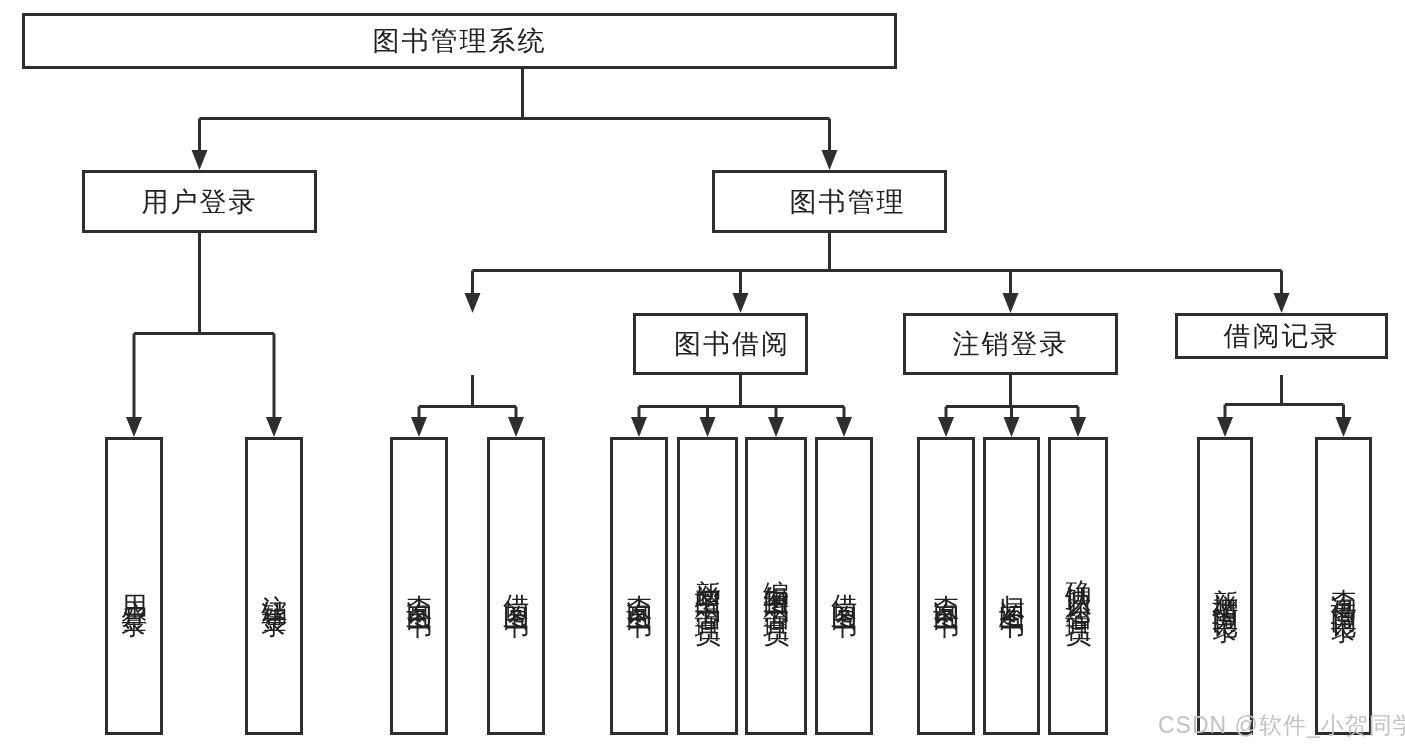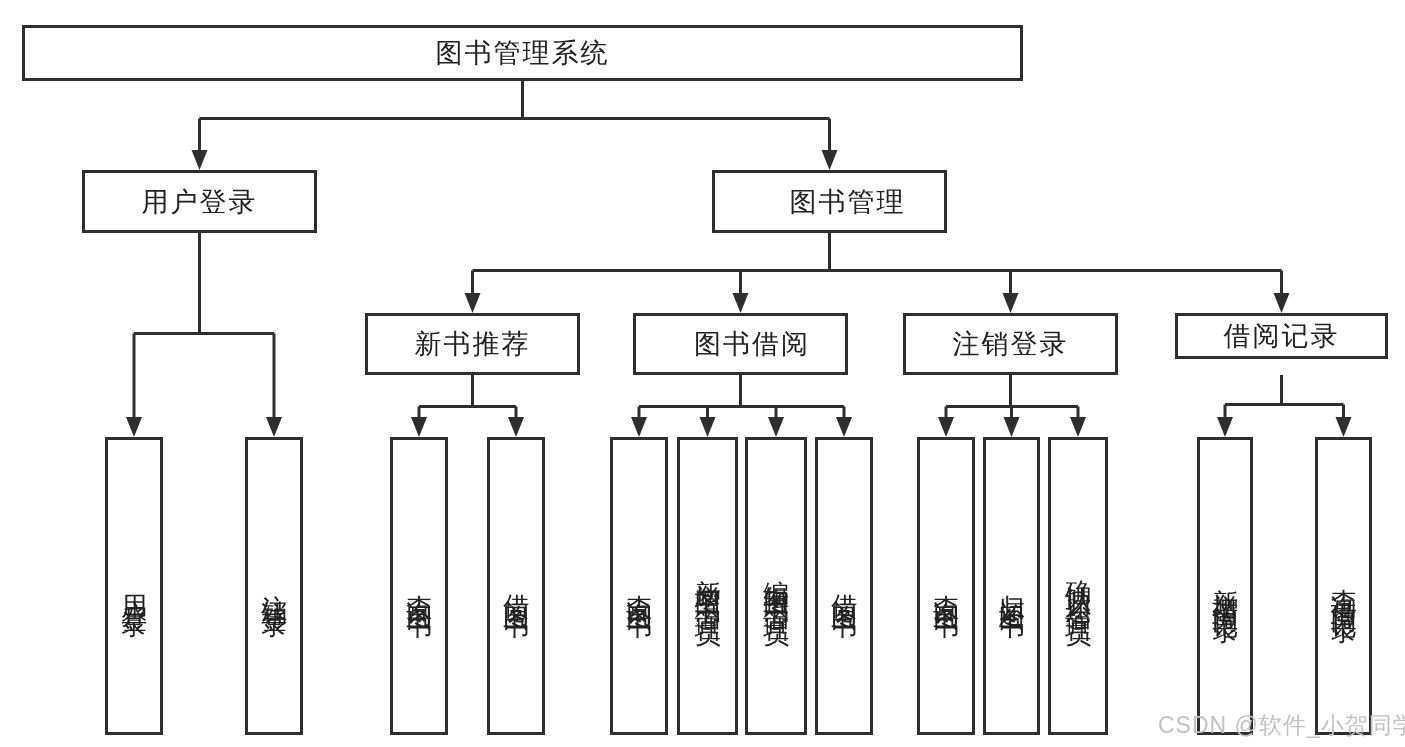--- a/index.html
+++ b/index.html
@@ -115,27 +115,26 @@
     <g>
       <path d="M1281.5 375 V406"></path>
       <path d="M1225 404.5 H1343.5"></path>
       <path d="M1225 404.5 V420"></path>
       <polygon points="1217,417 1233,417 1225,437"></polygon>
       <path d="M1343.5 404.5 V420"></path>
       <polygon points="1335.5,417 1351.5,417 1343.5,437"></polygon>
     </g>
   </svg>
 
-  <div class="box hbox" style="left:22px;top:25px;width:1001px;height:56px;">图书管理系统</div>
+  <div class="box hbox" style="left:22px;top:13px;width:875px;height:56px;">图书管理系统</div>
 
   <div class="box hbox" style="left:82px;top:170px;width:235px;height:63px;">用户登录</div>
   <div class="box hbox" style="left:712px;top:170px;width:235px;height:63px;padding-left:36px;">图书管理</div>
 
-  <div class="box hbox" style="left:365px;top:313px;width:215px;height:62px;">新书推荐</div>
-  <div class="box hbox" style="left:633px;top:313px;width:215px;height:62px;padding-left:23px;">图书借阅</div>
+  <div class="box hbox" style="left:633px;top:313px;width:175px;height:62px;padding-left:23px;">图书借阅</div>
   <div class="box hbox" style="left:903px;top:313px;width:215px;height:62px;">注销登录</div>
   <div class="box hbox" style="left:1175px;top:313px;width:213px;height:46px;">借阅记录</div>
 
   <div class="box vbox" style="left:105px;top:437px;width:58px;height:298px;">
     <span>用户登录</span>
   </div>
   <div class="box vbox" style="left:245px;top:437px;width:58px;height:298px;">
     <span>注销登录</span>
   </div>
 

